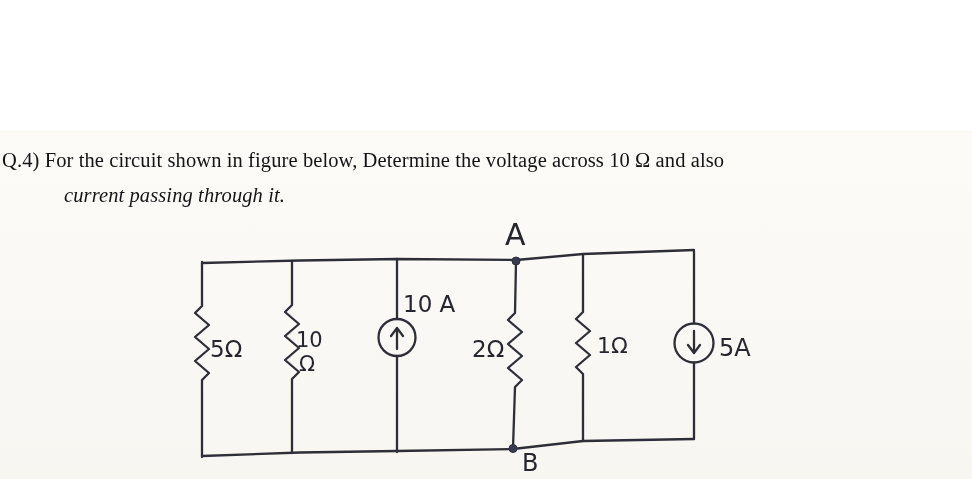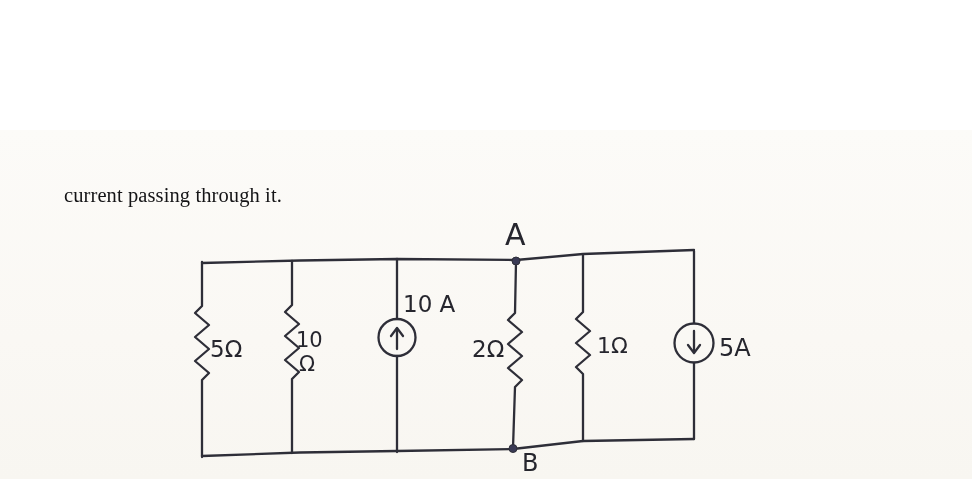--- a/index.html
+++ b/index.html
@@ -15,21 +15,21 @@
     background:linear-gradient(180deg,#fcfbf8 0%, #faf8f4 60%, #f8f6f1 100%);
   }
   .q-line{
     position:absolute;
     color:#141416;
     font-size:20.5px;
     letter-spacing:0.1px;
     white-space:nowrap;
   }
   .q1{left:2px;top:149px;}
-  .q2{left:64px;top:184px;}
+  .q2{left:64px;top:184px;font-style:italic;}
   .circuit{position:absolute;left:0;top:0;}
   .wire{
     stroke:#2e2e38;
     stroke-width:2.3;
     fill:none;
     stroke-linecap:round;
     stroke-linejoin:round;
   }
   .node-dot{fill:#3a3a55;stroke:#2e2e38;stroke-width:1;}
   .hand{
@@ -37,20 +37,21 @@
     fill:#26262e;
   }
 </style>
 </head>
 <body>
 
 <div class="page">
 
   <div class="scan-area"></div>
 
+  <div class="q-line q1">Q.4) For the circuit shown in figure below, Determine the voltage across 10 Ω and also</div>
   <div class="q-line q2">current passing through it.</div>
 
   <svg class="circuit" width="972" height="479" viewBox="0 0 972 479" xmlns="http://www.w3.org/2000/svg">
 
     <g class="wire">
 
       <path d="M202,263 L300,260.5 L397,259 L516,260"></path>
       <path d="M516,260 L583,254 L694,250"></path>
 
       <path d="M202,456 L300,452.5 L397,451 L513,449"></path>

